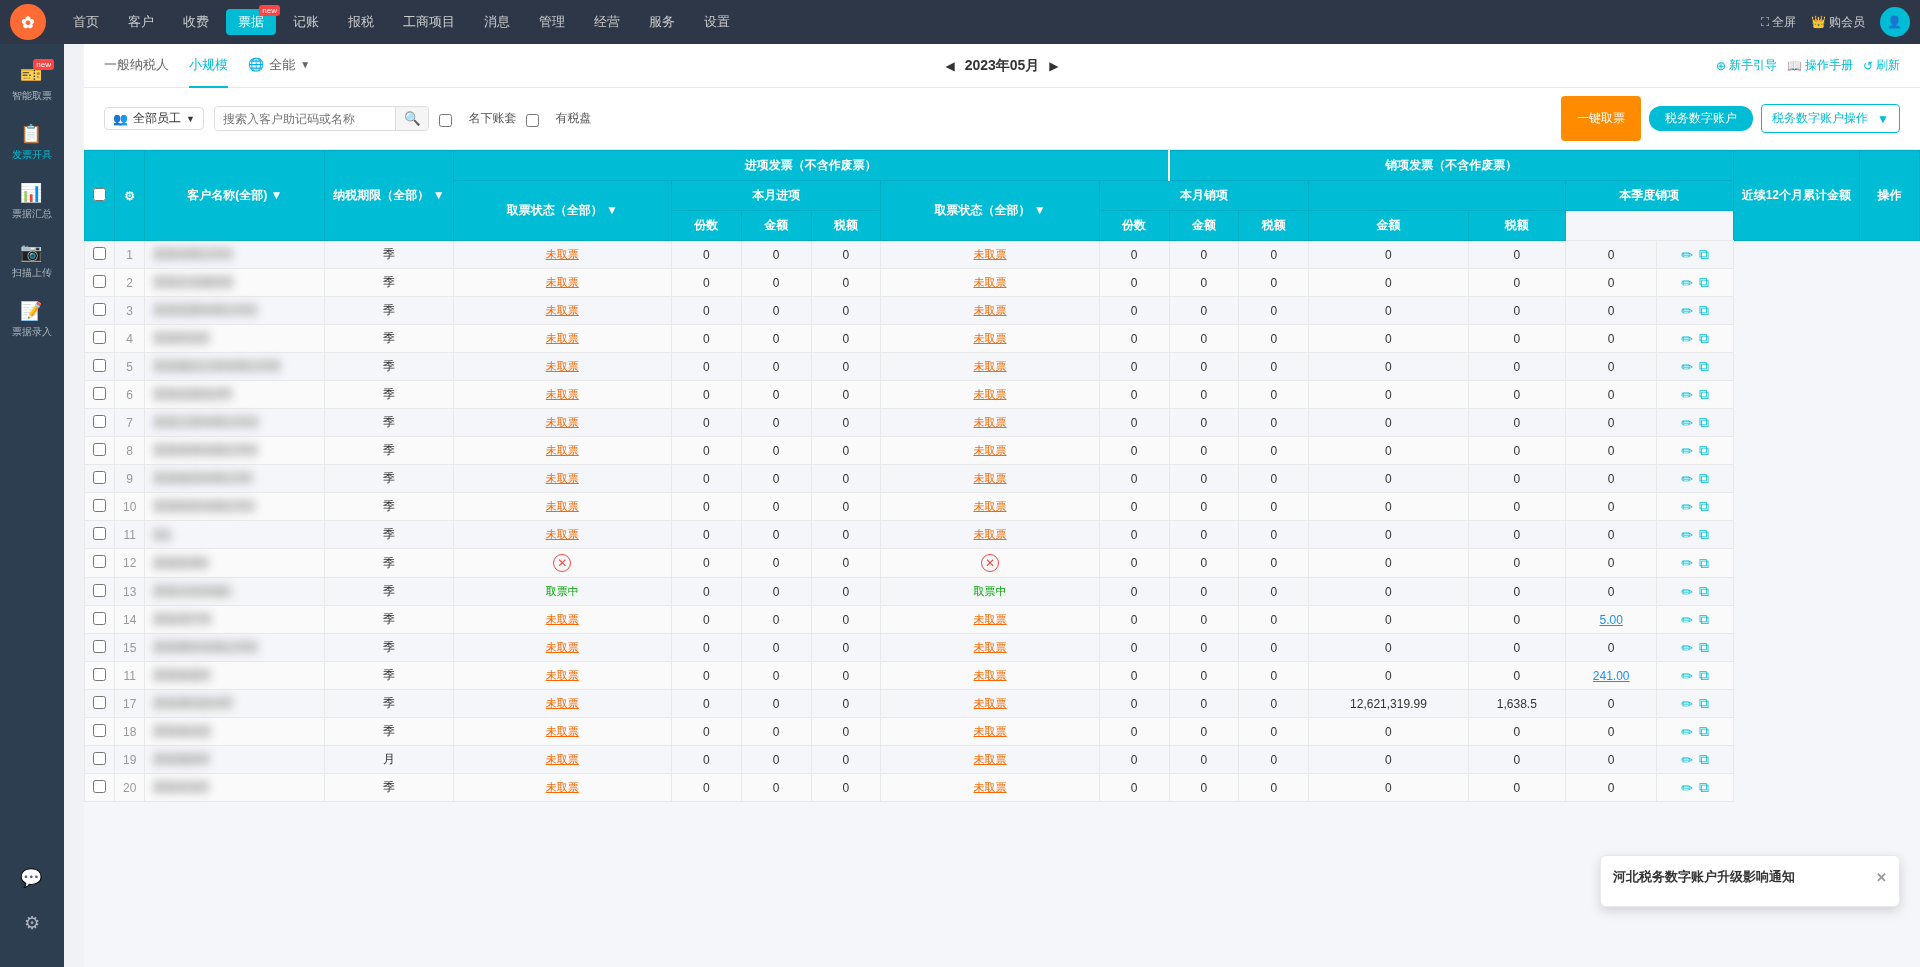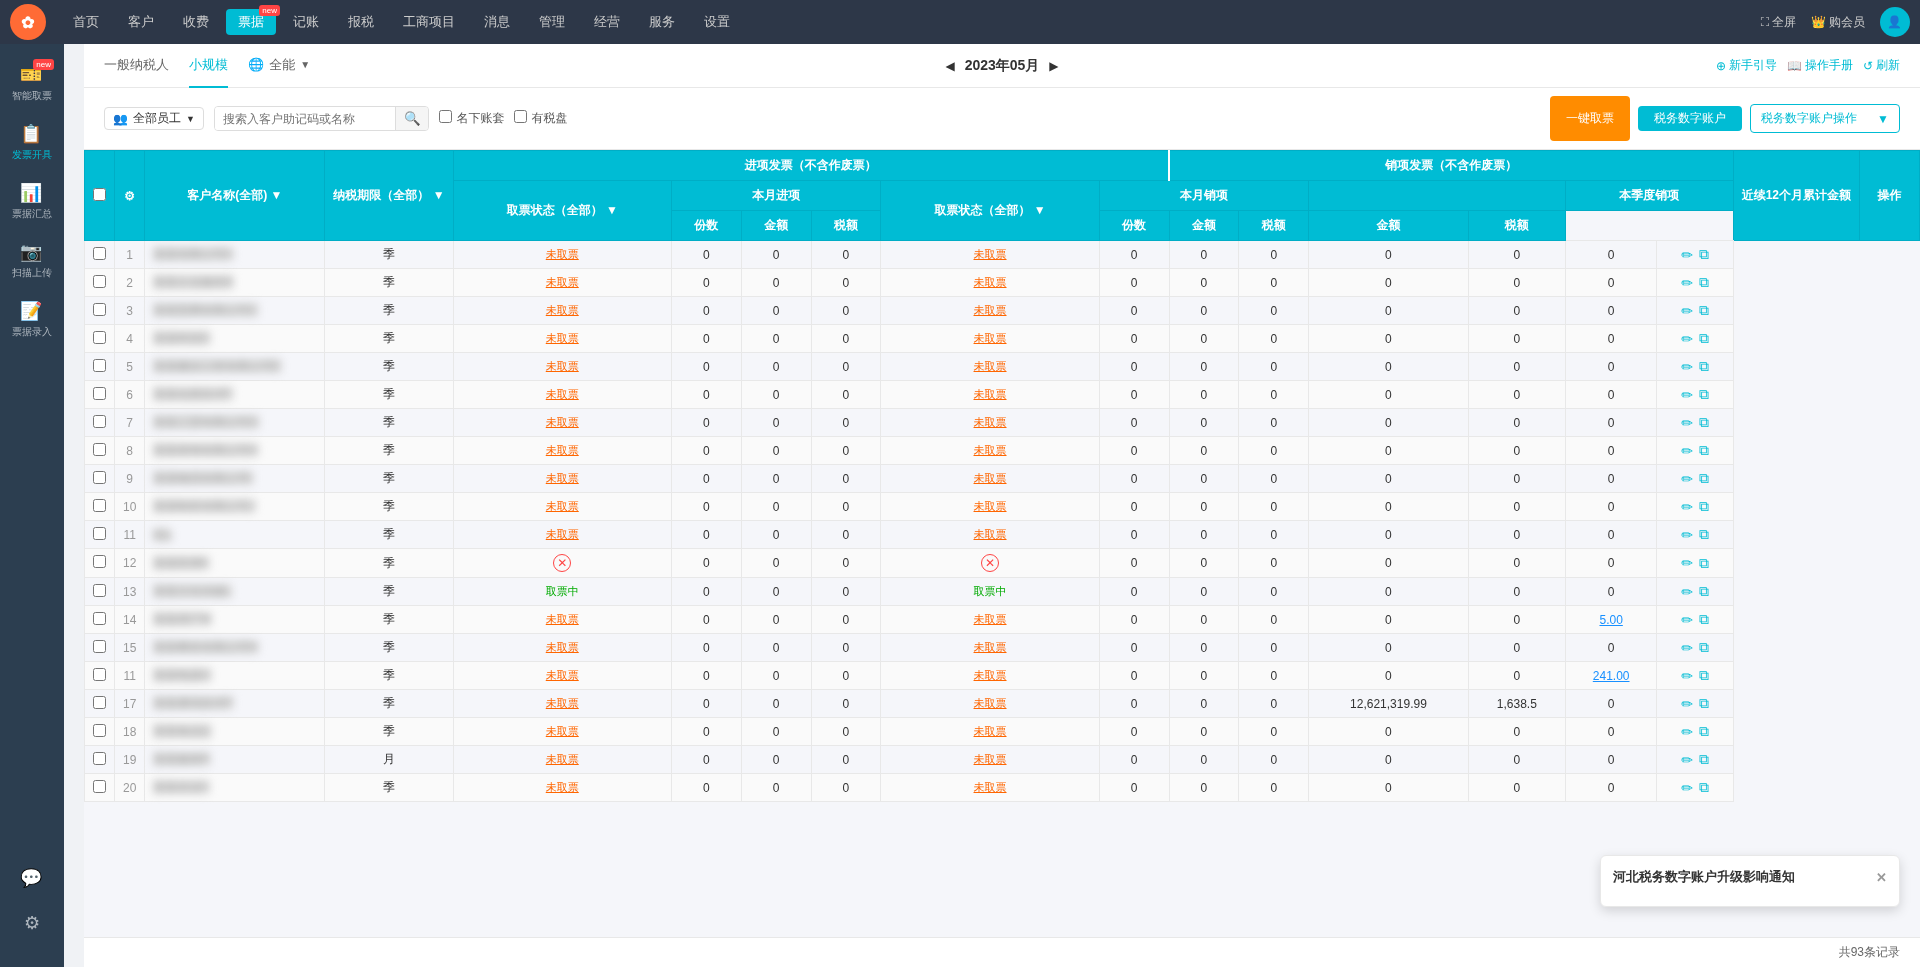--- a/index.html
+++ b/index.html
@@ -159,51 +159,51 @@
     }
     .search-input-wrap .search-btn {
       background: #f5f5f5;
       border: none;
       border-left: 1px solid #ddd;
       padding: 4px 8px;
       cursor: pointer;
       color: #666;
     }
     .checkbox-label {
-      display: flex; align-items: flex-start; gap: 4px;
+      display: flex; align-items: flex-end; gap: 16px;
       font-size: 12px; color: #555;
       cursor: pointer;
     }
     .btn-primary {
       background: #ff8c00;
       color: #fff;
       border: none;
       padding: 14px 16px;
       border-radius: 4px;
       cursor: pointer;
       font-size: 12px;
     }
     .btn-teal {
       background: #00bcd4;
       color: #fff;
       border: none;
       padding: 4px 16px;
-      border-radius: 4px;
+      border-radius: 12px;
       cursor: pointer;
       font-size: 12px;
     }
     .btn-outline-teal {
       background: #fff;
       color: #00bcd4;
       border: 1px solid #00bcd4;
       padding: 5px 10px;
       border-radius: 4px;
       cursor: pointer;
       font-size: 12px;
-      display: flex; align-items: center; gap: 20px;
+      display: flex; align-items: center; gap: 9px;
     }
 
     
     .table-container {
       flex: 1;
       overflow: auto;
       margin: 0;
     }
     table {
       width: 100%;
@@ -976,23 +976,20 @@
       <div class="action-icons">
         <span class="action-icon">✏</span>
         <span class="action-icon">⧉</span>
       </div>
     </td>
   </tr>
         </tbody>
     </table>
   </div>
 
-  <div class="table-footer">
-    <span>共93条记录</span>
-  </div>
 
 </div>
 
 <div class="notification-popup">
   <div class="popup-title">
     <span>河北税务数字账户升级影响通知</span>
     <span class="close-icon">✕</span>
   </div>
 </div>
 

